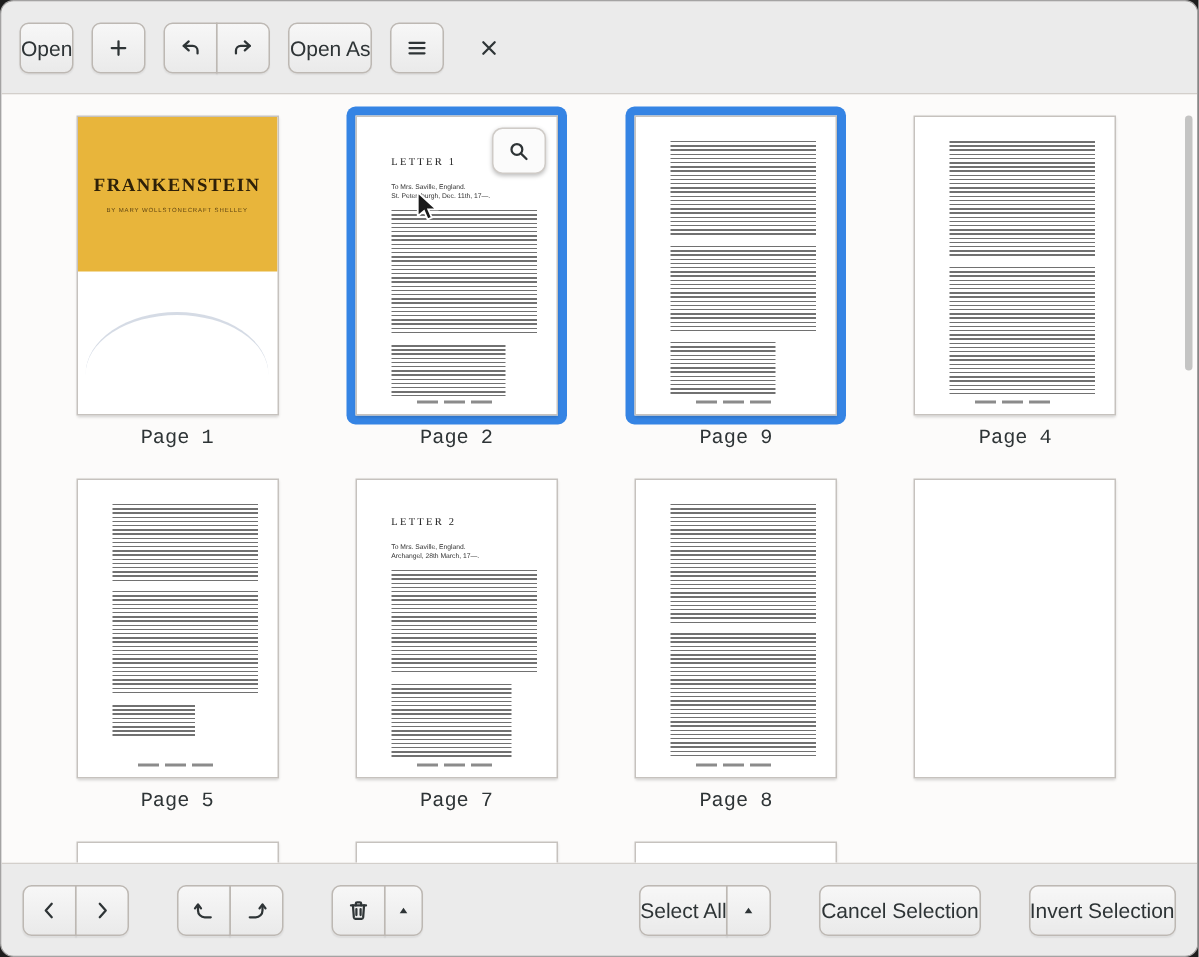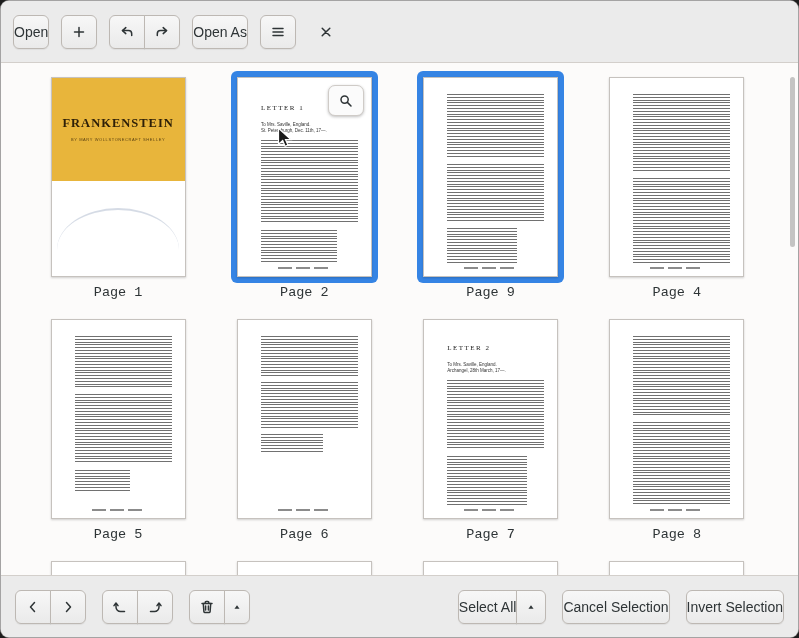--- a/index.html
+++ b/index.html
@@ -116,21 +116,21 @@
   .scrollbar {
     position:absolute; right:3px; top:14px; width:5px; height:170px;
     border-radius:3px; background:rgba(0,0,0,.22);
   }
   
   .cursor { position:absolute; left:276px; top:64px; width:17px; height:23px; pointer-events:none; z-index:50; }
   
   .actionbar {
     height:62px; flex:0 0 62px;
     background:#ebebeb; border-top:1px solid #d3cfcb;
-    display:flex; align-items:center; padding:0 14px; gap:16px;
+    display:flex; align-items:center; padding:0 14px; gap:32px;
   }
   .spacer { flex:1; }
   .split { display:inline-flex; }
   .split .btn { border-radius:6px 0 0 6px; }
   .split .btn.arrow { border-radius:0 6px 6px 0; margin-left:-1px; padding:0 8px; min-width:26px; }
 </style>
 </head>
 <body>
 
 <div class="window">
@@ -253,31 +253,20 @@
           <div class="page">
             <div class="pad greek" style="top:16px; height:52px;"></div>
             <div class="pad greek" style="top:74px; height:70px;"></div>
             <div class="pad greek" style="top:150px; height:22px; right:55px;"></div>
             <div class="footer-line"></div>
           </div>
         </div>
         <div class="page-label">Page 5</div>
       </div>
 
-      <div class="cell">
-        <div class="thumbwrap">
-          <div class="page">
-            <div class="pad greek" style="top:16px; height:40px;"></div>
-            <div class="pad greek" style="top:62px; height:46px;"></div>
-            <div class="pad greek" style="top:114px; height:20px; right:48px;"></div>
-            <div class="footer-line"></div>
-          </div>
-        </div>
-        <div class="page-label">Page 6</div>
-      </div>
 
       <div class="cell">
         <div class="thumbwrap">
           <div class="page">
             <div class="pad letter-head" style="top:24px;">Letter 2</div>
             <div class="pad letter-sal" style="top:42px;">To Mrs. Saville, England.</div>
             <div class="pad letter-date" style="top:48px;">Archangel, 28th March, 17—.</div>
             <div class="pad greek" style="top:60px; height:70px;"></div>
             <div class="pad greek" style="top:136px; height:50px; right:30px;"></div>
             <div class="footer-line"></div>

